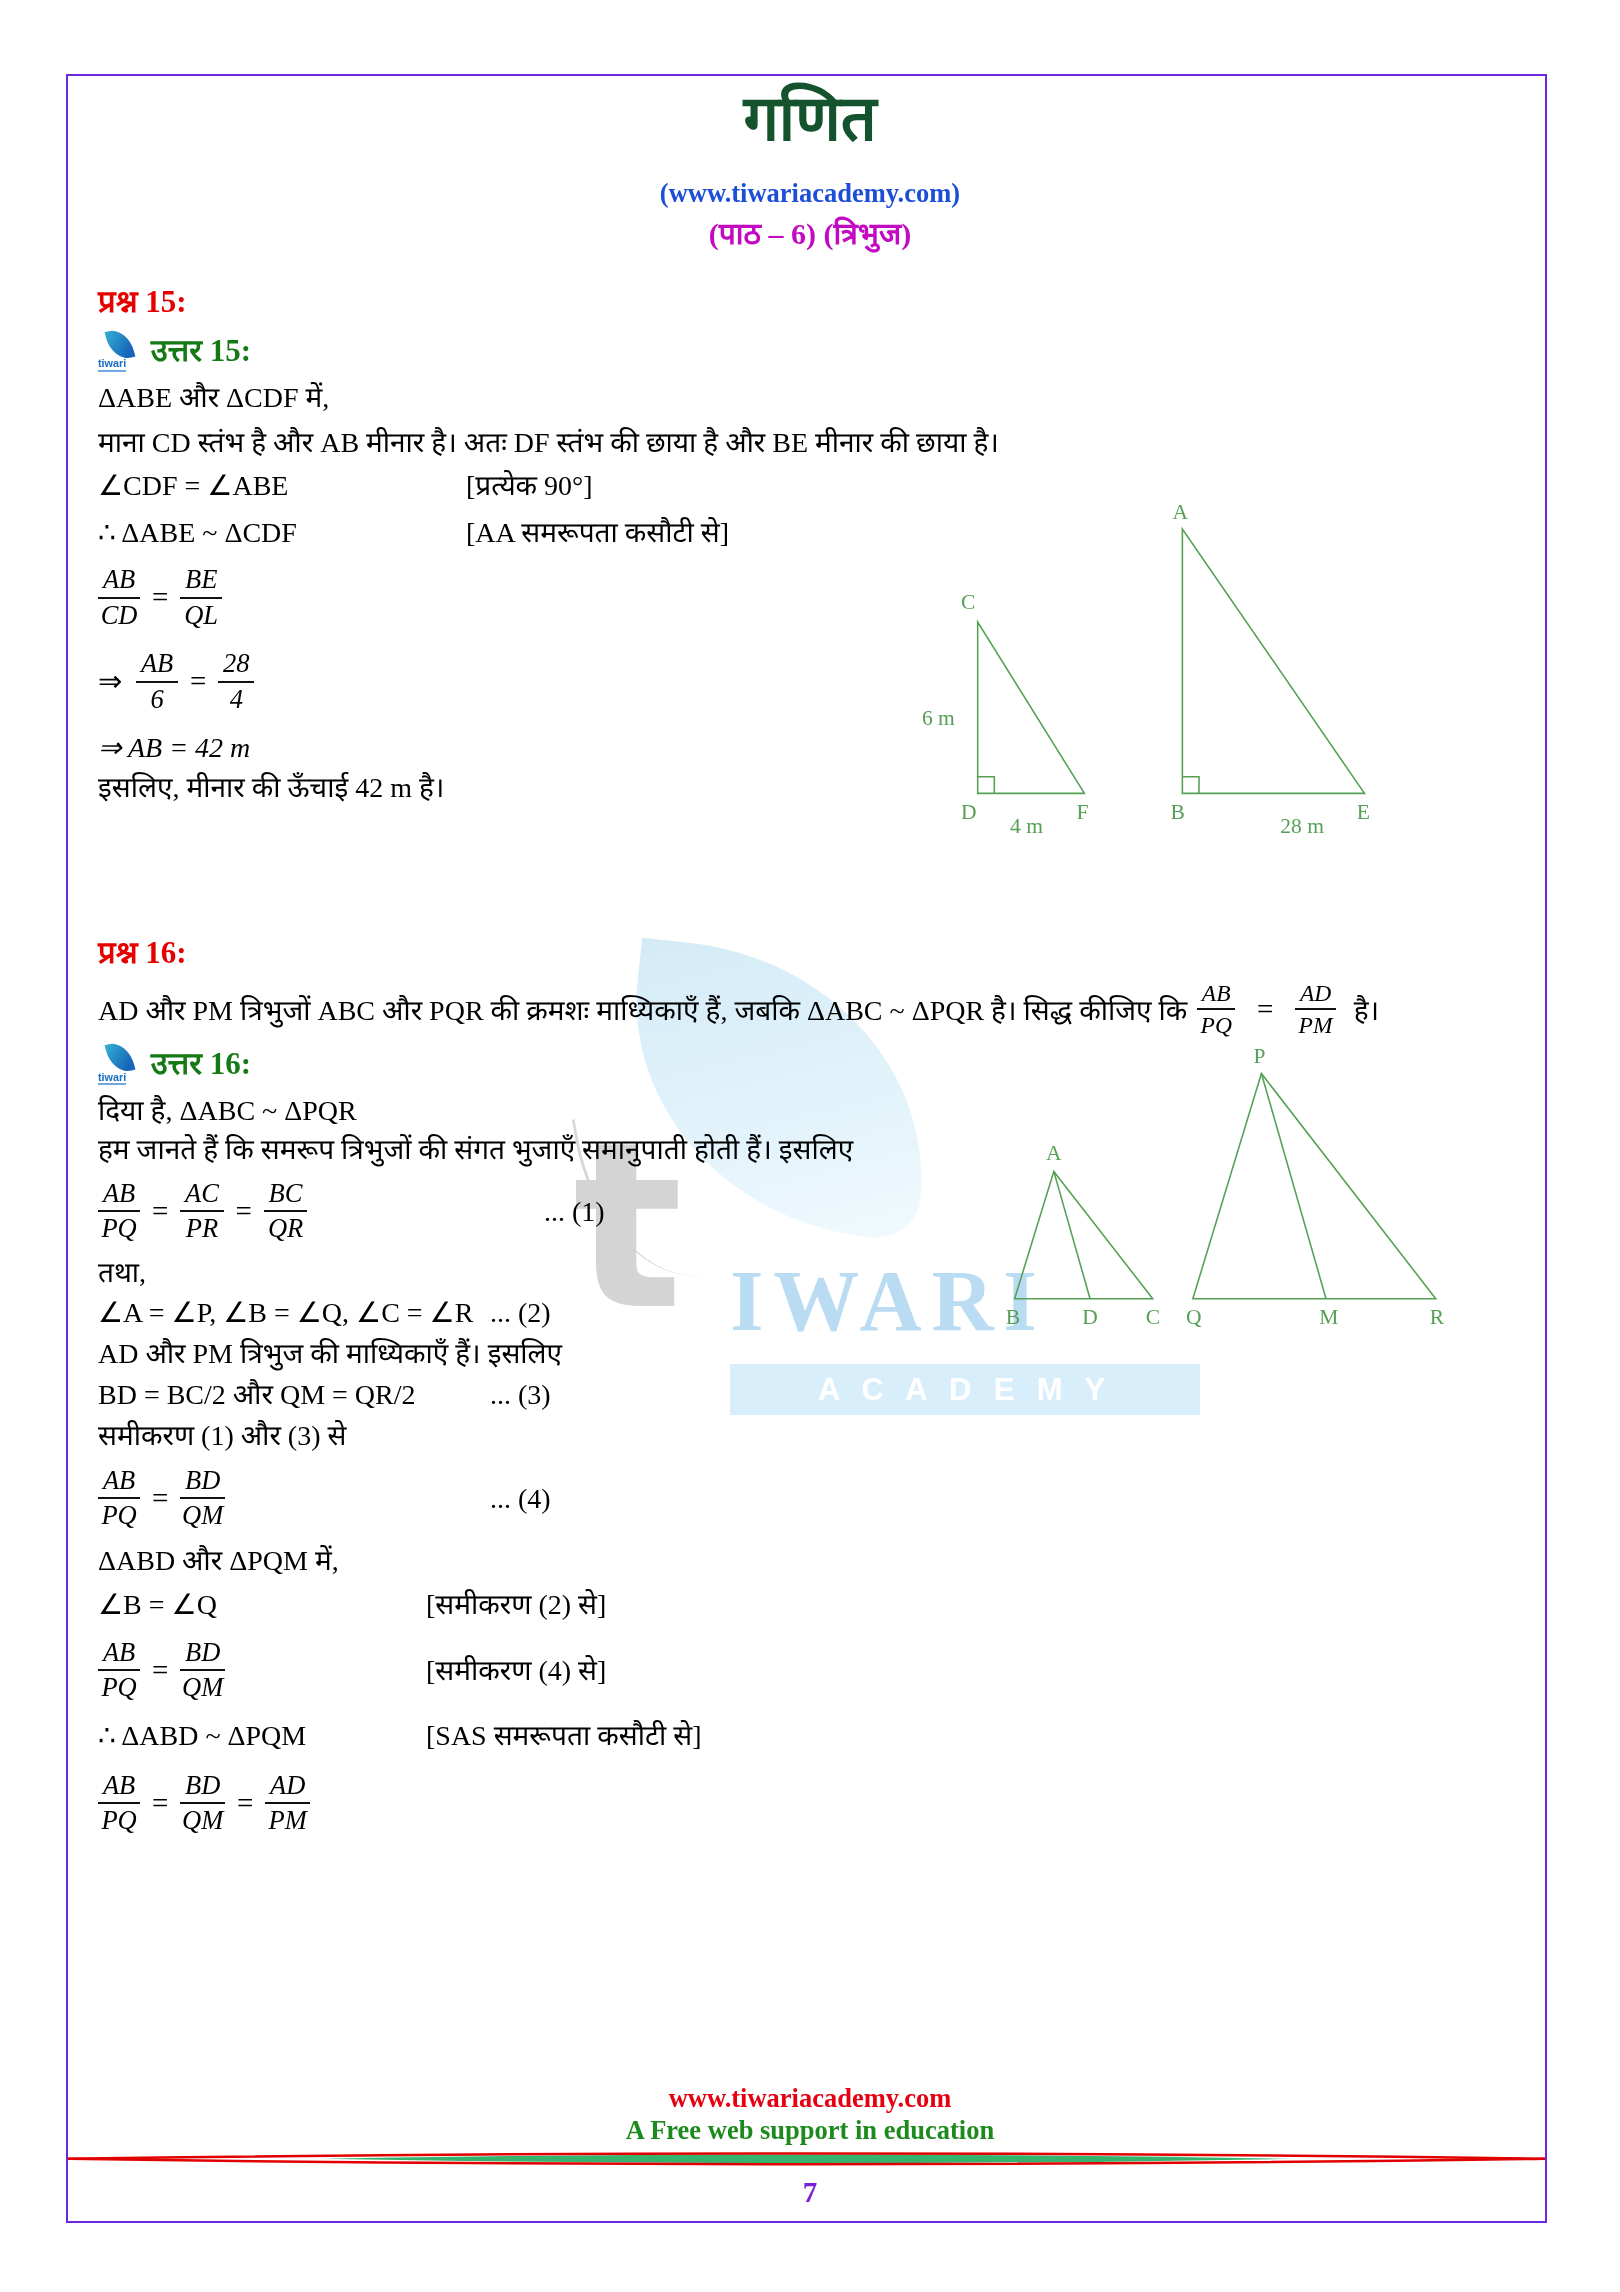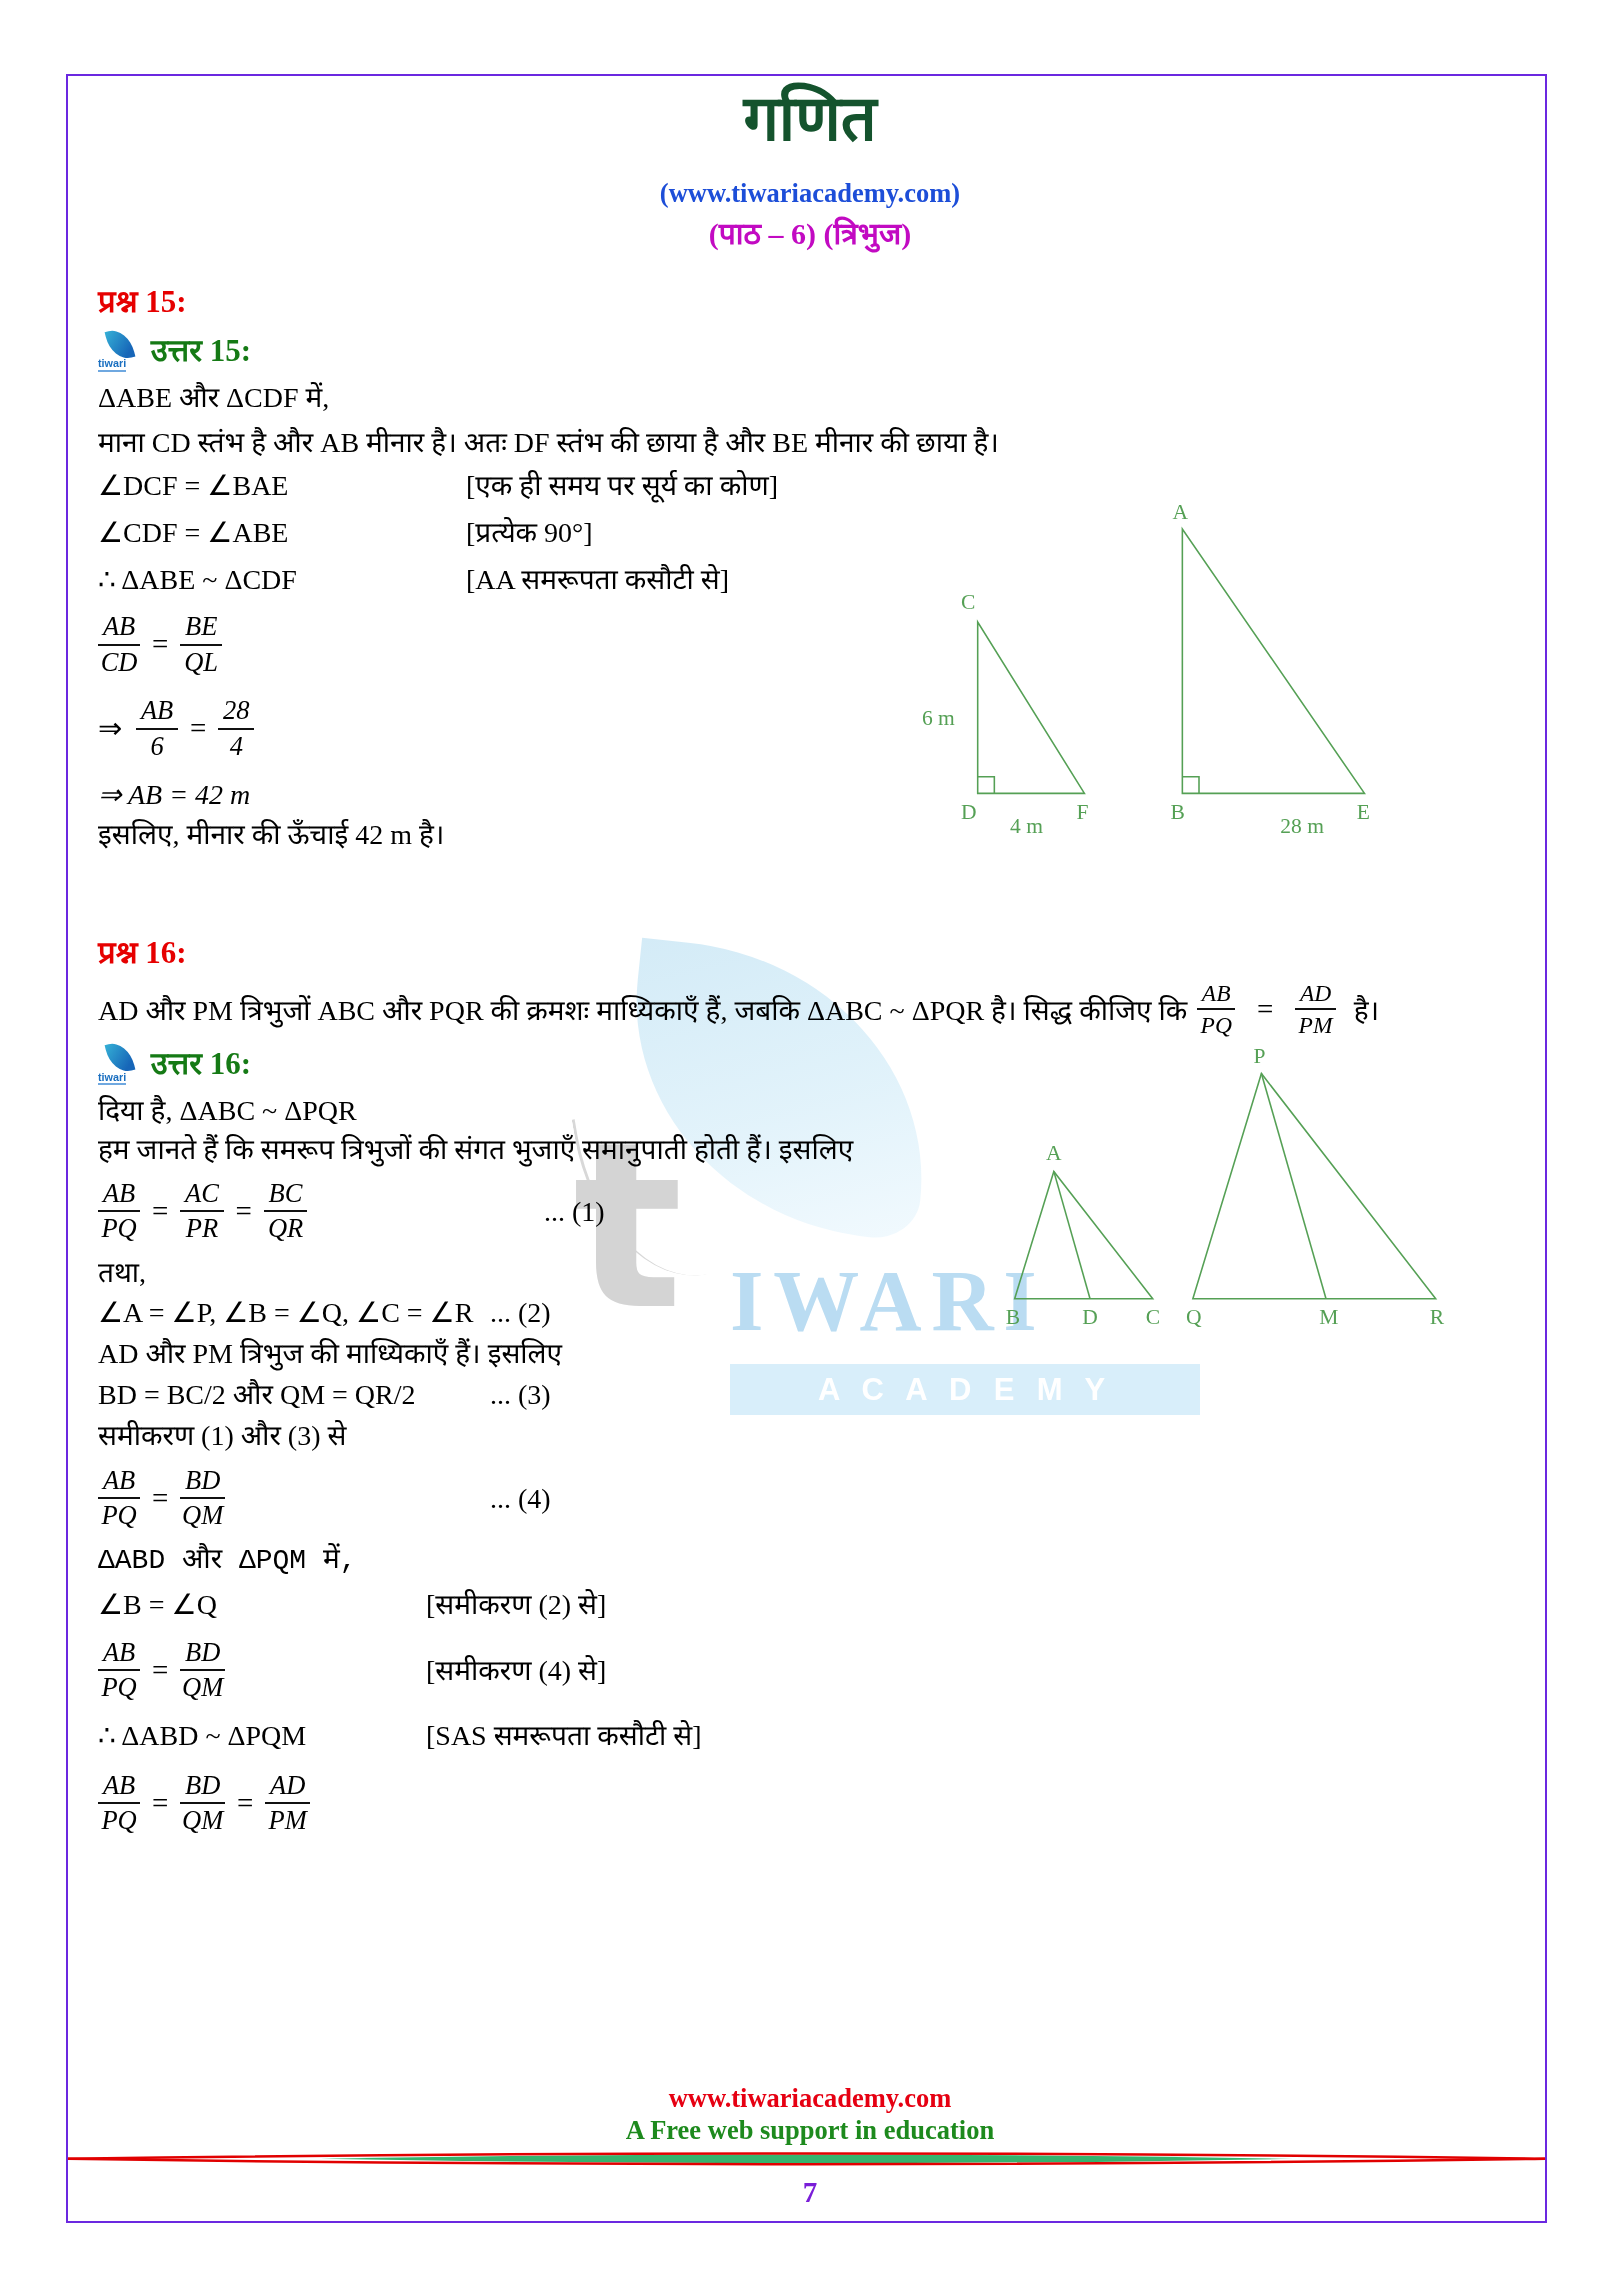--- a/index.html
+++ b/index.html
@@ -96,24 +96,20 @@
         <span class="leafi"></span>
         <span class="altxt">tiwari</span>
       </span>
       <span class="anshead">उत्तर 15:</span>
     </div>
 
     <p class="body-t" style="margin-bottom:5.9px;">ΔABE और ΔCDF में,</p>
     <p class="body-t">माना CD स्तंभ है और AB मीनार है। अतः DF स्तंभ की छाया है और BE मीनार की छाया है।</p>
 
     <div class="row">
-      <span>∠DCF = ∠BAE</span>
-      <span class="note n375">[एक ही समय पर सूर्य का कोण]</span>
-    </div>
-    <div class="row">
       <span>∠CDF = ∠ABE</span>
       <span class="note n375">[प्रत्येक 90°]</span>
     </div>
     <div class="row">
       <span>∴ ΔABE ~ ΔCDF</span>
       <span class="note n375">[AA समरूपता कसौटी से]</span>
     </div>
 
     <div class="row frow">
       <span class="frac">
@@ -224,21 +220,21 @@
           <span class="bot">PQ</span>
         </span>
       <span class="eqs">=</span>
       <span class="frac">
           <span class="top">BD</span>
           <span class="bot">QM</span>
         </span>
       <span class="fnum n400">... (4)</span>
     </div>
 
-    <p class="body-t" style="line-height:41px;font-family:Liberation Mono, monospace;">ΔABD और ΔPQM में,</p>
+    <p class="body-t" style="line-height:41px;">ΔABD और ΔPQM में,</p>
 
     <div class="row">
       <span>∠B = ∠Q</span>
       <span class="note n335">[समीकरण (2) से]</span>
     </div>
 
     <div class="row frow">
       <span class="frac">
           <span class="top">AB</span>
           <span class="bot">PQ</span>

